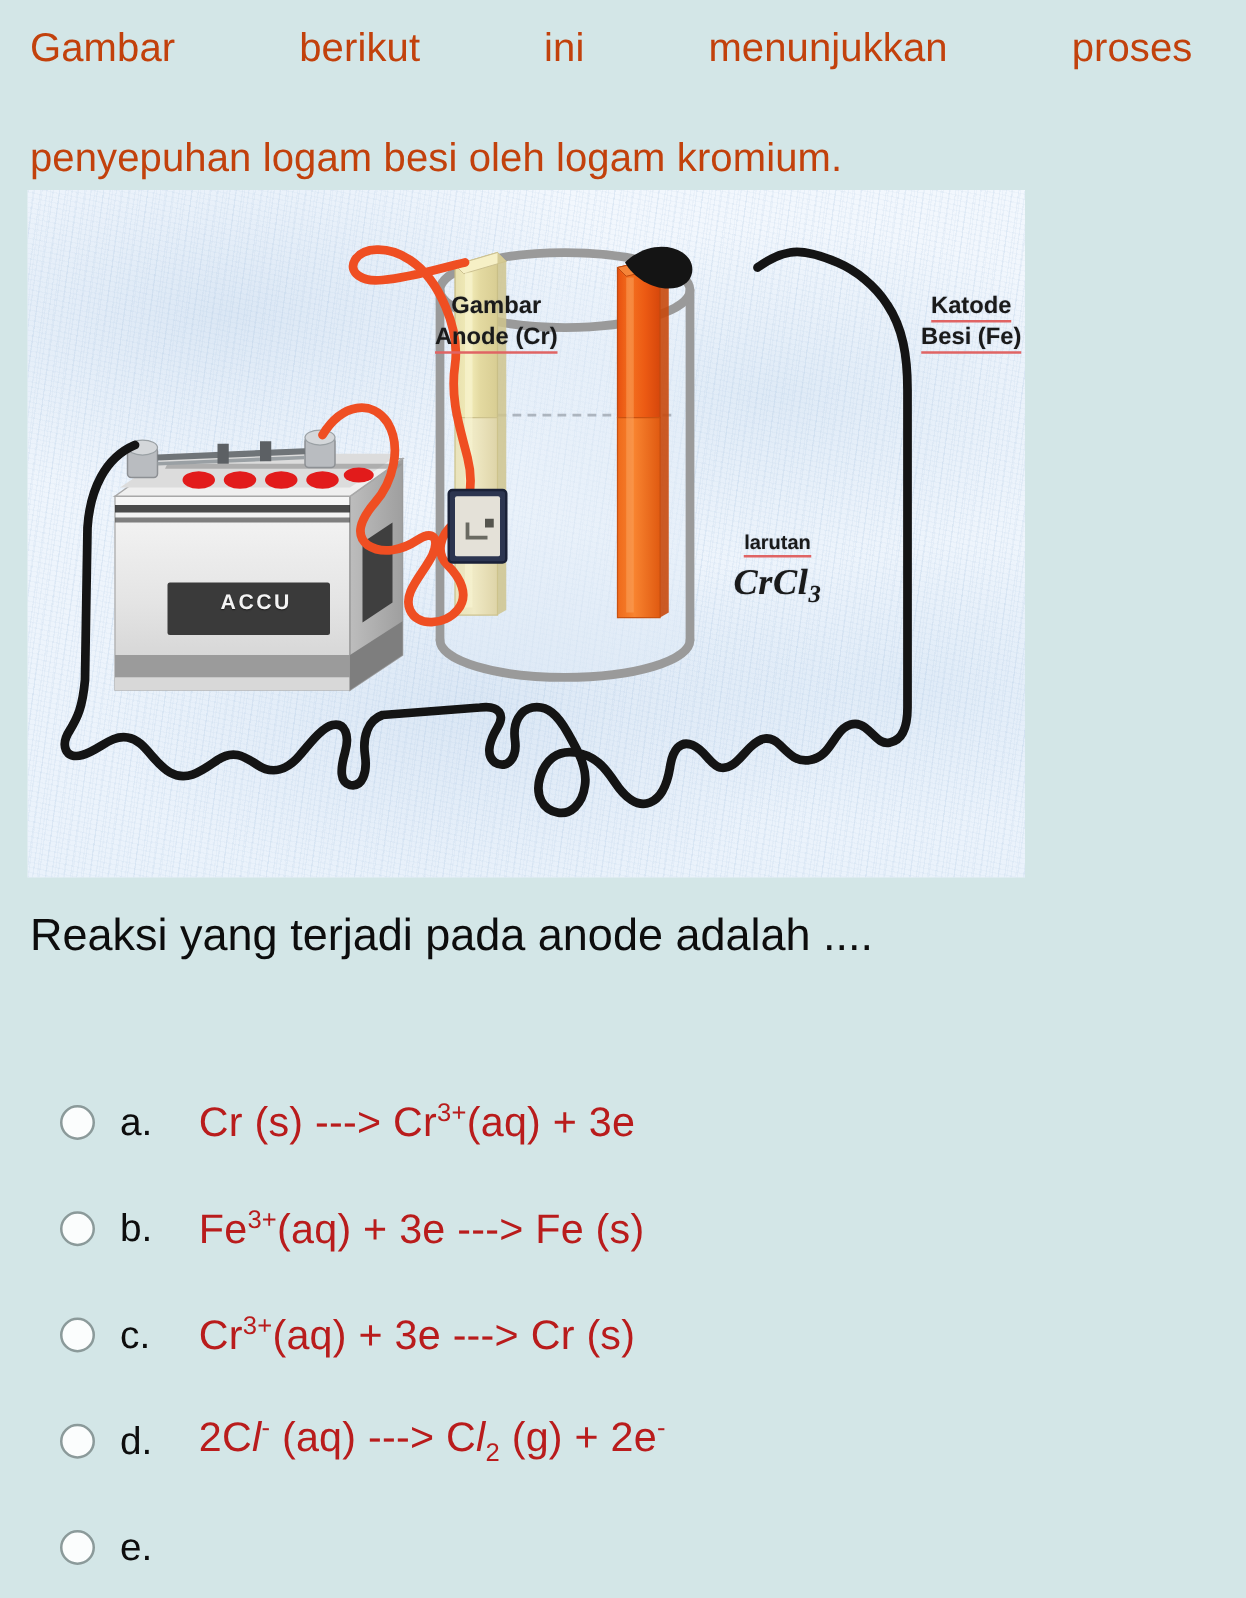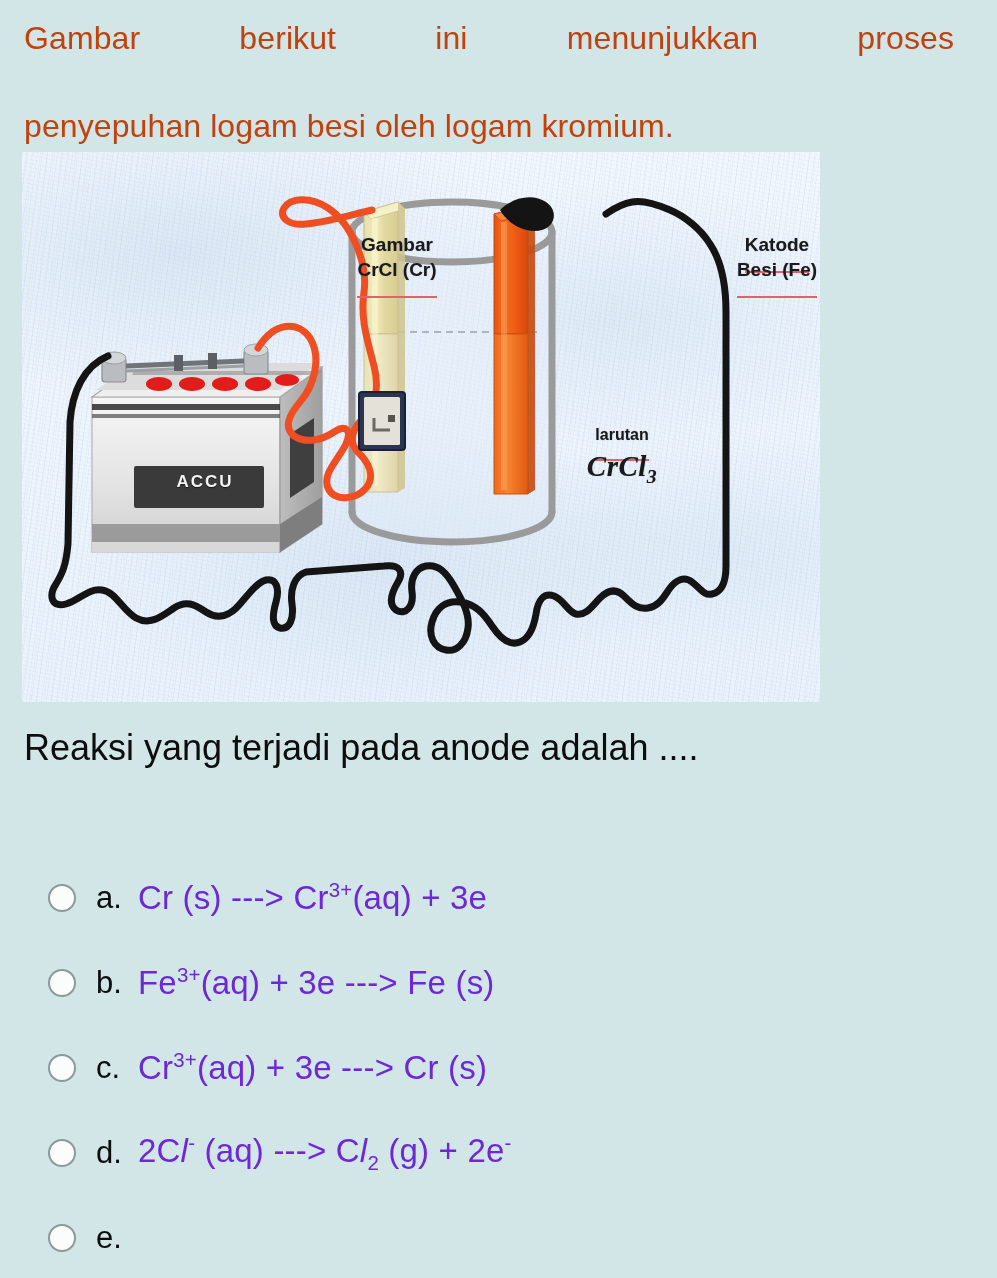--- a/index.html
+++ b/index.html
@@ -73,21 +73,21 @@
     font-weight: bold;
     color: #1a1a1a;
     font-size: 19px;
     line-height: 1.32;
     text-align: center;
     white-space: nowrap;
     text-shadow: 0 0 1px rgba(90,110,130,0.45);
   }
   .sq { 
     border-bottom: 2px solid #e06464;
-    padding-bottom: 16px;
+    padding-bottom: 1px;
   }
   #label-anode { left: 300px; top: 80px; width: 150px; }
   #label-katode { left: 690px; top: 80px; width: 130px; }
   #label-larutan {
     left: 530px; top: 272px; width: 140px;
     font-size: 16px;
   }
   #label-larutan .formula {
     display: block;
     font-family: "Liberation Serif", serif;
@@ -146,23 +146,24 @@
   .opt-letter {
     width: 62px;
     flex: 0 0 auto;
     font-size: 31px;
     padding-left: 20px;
     box-sizing: border-box;
     color: #0d0d0d;
   }
   .opt-text {
     font-size: 33px;
-    color: #6d28d9;
+    color: #b91c1c;
     white-space: nowrap;
     letter-spacing: 0.2px;
+    margin-left: 21px;
   }
   .opt-text sup { font-size: 0.62em; vertical-align: super; }
   .opt-text sub { font-size: 0.62em; vertical-align: sub; }
   .opt-text i { font-style: italic; }
 </style>
 </head>
 <body>
 
 <div class="page">
 
@@ -360,21 +361,21 @@
         <rect x="337" y="240" width="46" height="58" rx="3" fill="#2c3550" stroke="#1a2137" stroke-width="2"></rect>
         <rect x="342" y="245" width="36" height="48" rx="1.5" fill="#e4e1d8"></rect>
         <path d="M352 266 L352 278 L368 278" stroke="#6a6a62" stroke-width="3" fill="none"></path>
         <rect x="366" y="263" width="7" height="7" fill="#55554e"></rect>
       </g>
 
     </svg>
 
     <div class="fig-label" id="label-anode">
       <span>Gambar</span><br>
-      <span class="sq">CrCl (Cr)</span>
+      <span class="sq">Anode (Cr)</span>
     </div>
 
     <div class="fig-label" id="label-katode">
       <span class="sq">Katode</span><br>
       <span class="sq">Besi (Fe)</span>
     </div>
 
     <div class="fig-label" id="label-larutan">
       <span class="sq">larutan</span>
       <span class="formula"><span>CrCl</span><sub>3</sub></span>

